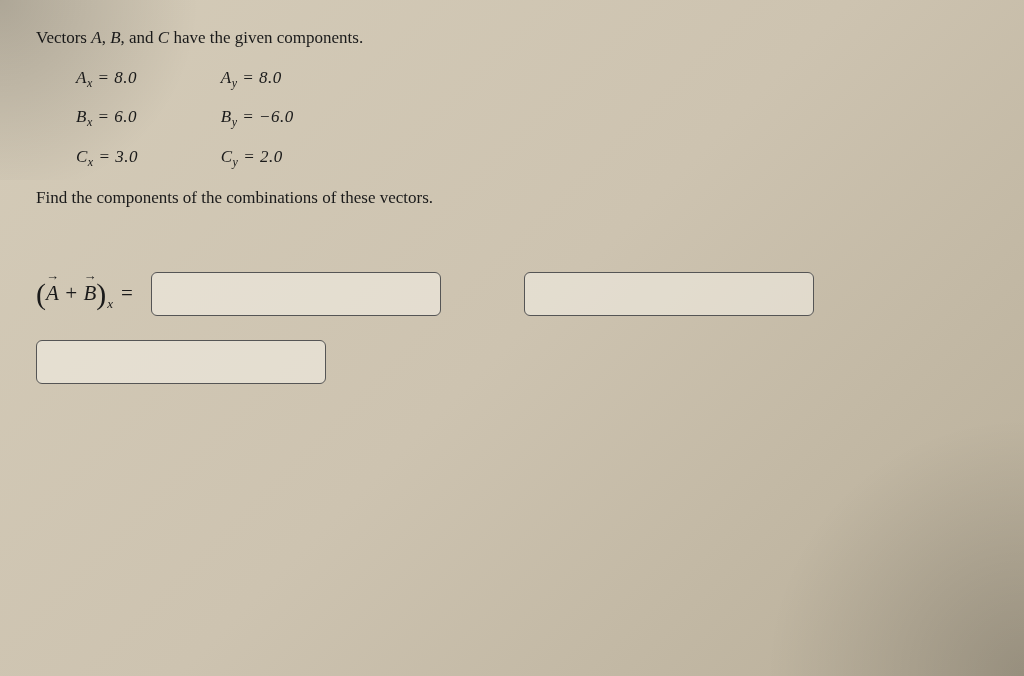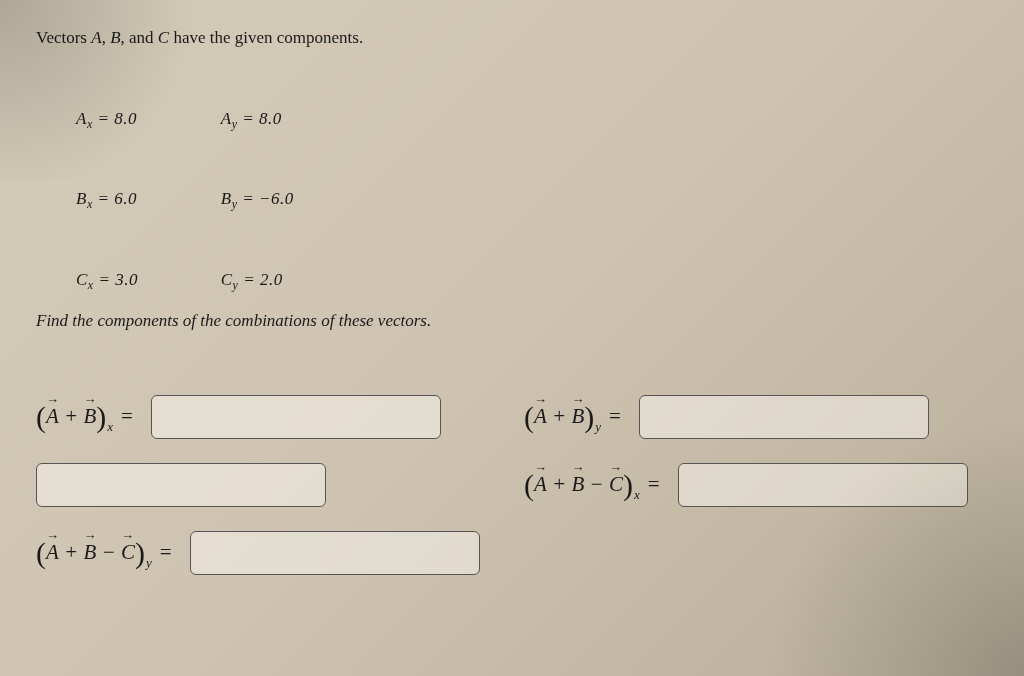--- a/index.html
+++ b/index.html
@@ -23,27 +23,25 @@
   }
   .value-row {
     margin-bottom: 16px;
     font-size: 17px;
     font-style: italic;
     letter-spacing: 0.5px;
   }
   .value-item {
     display: inline-block;
     min-width: 140px;
-    margin-top: 41px;
   }
   .sub { font-size: 12px; vertical-align: sub; font-style: italic; }
   .find-statement {
     font-size: 17px;
     margin-bottom: 64px;
-    font-style: italic;
   }
   .answers {
     display: grid;
     grid-template-columns: 1fr 1fr;
     column-gap: 40px;
     row-gap: 70px;
     gap: 24px;
   }
   .ans-item {
     display: flex;
@@ -129,42 +127,27 @@
 
 <div class="answers">
 
   <div class="ans-item">
     <span class="expr">
       <span class="paren-big">(</span><span class="vec">A</span> + <span class="vec">B</span><span class="paren-big">)</span><span class="subscr">x</span><span class="eq">=</span>
     </span>
     <input class="answer-box" type="text" style="">
   </div>
 
-  <div class="ans-item">
-    <span class="expr">
-      <span class="paren-big">(</span><span class="vec">A</span> + <span class="vec">B</span><span class="paren-big">)</span><span class="subscr">y</span><span class="eq">=</span>
-    </span>
-    <input class="answer-box" type="text" style="">
-  </div>
 
 
   <div class="ans-item">
     <input class="answer-box" type="text" style="">
   </div>
 
   <div class="ans-item">
-    <span class="expr">
-      <span class="paren-big">(</span><span class="vec">A</span> + <span class="vec">B</span> − <span class="vec">C</span><span class="paren-big">)</span><span class="subscr">x</span><span class="eq">=</span>
-    </span>
     <input class="answer-box" type="text" style="">
   </div>
 
-  <div class="ans-item">
-    <span class="expr">
-      <span class="paren-big">(</span><span class="vec">A</span> + <span class="vec">B</span> − <span class="vec">C</span><span class="paren-big">)</span><span class="subscr">y</span><span class="eq">=</span>
-    </span>
-    <input class="answer-box" type="text" style="">
-  </div>
 
 </div>
 
 <div class="corner-shadow"></div>
 <div class="corner-shadow-tl"></div>
 
 </body></html>

